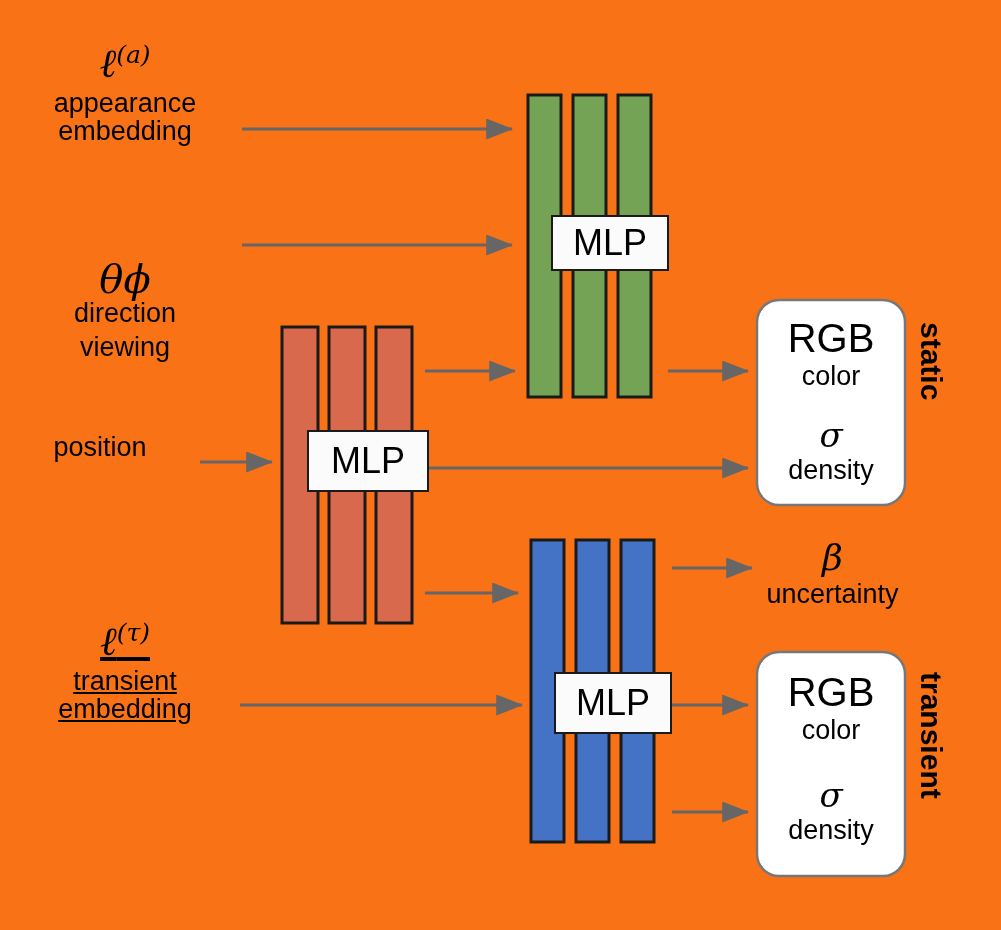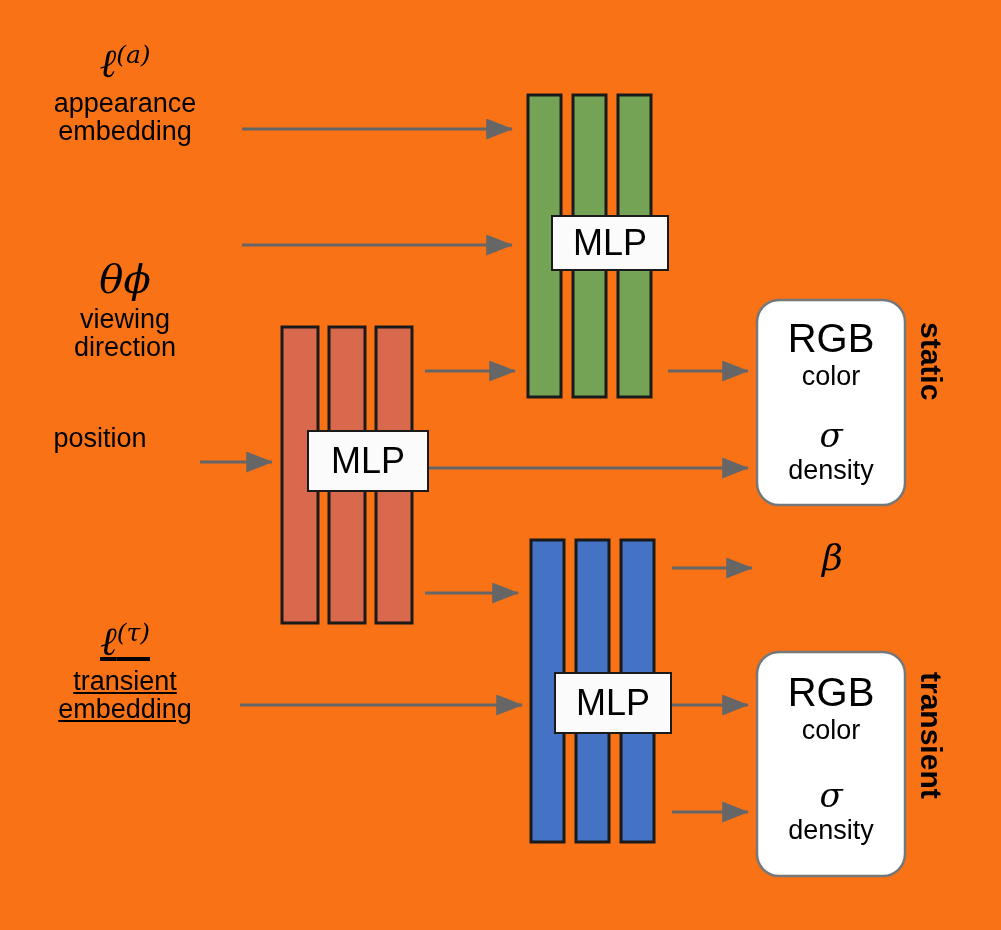--- a/index.html
+++ b/index.html
@@ -139,26 +139,26 @@
       <span>ℓ</span><span class="sym-sup">(a)</span>
     </div>
     <div class="cap" style="margin-top:6px;">appearance</div>
     <div class="cap">embedding</div>
   </div>
 
   <div class="node-text" style="left:20px; top:214px; width:210px;margin-top:44px;">
     <div class="sym">
       <span>θϕ</span><span class="sym-sup"></span>
     </div>
+    <div class="cap">direction</div>
     <div class="cap" style="margin-top:6px;">viewing</div>
-    <div class="cap">direction</div>
   </div>
 
   <div class="node-text" style="left:0px; top:420px; width:200px;">
-    <div class="cap" style="margin-top:4px;">position</div>
+    <div class="cap" style="margin-top:13px;">position</div>
   </div>
 
   <div class="node-text" style="left:20px; top:620px; width:210px;text-decoration:underline;">
     <div class="sym">
       <span>ℓ</span><span class="sym-sup">(τ)</span>
     </div>
     <div class="cap" style="margin-top:6px;">transient</div>
     <div class="cap">embedding</div>
   </div>
 
@@ -180,20 +180,21 @@
   </div>
   <div class="node-text" style="left:757px; top:418px; width:148px;">
     <div class="sym" style="font-size:34px;">σ</div>
     <div class="cap" style="margin-top:4px;">density</div>
   </div>
 
   <div class="side-label" style="left:948px; top:322px; transform: rotate(90deg);">static</div>
 
   <div class="node-text" style="left:740px; top:540px; width:185px;">
     <div class="sym" style="font-size:36px;">β</div>
+    <div class="cap" style="margin-top:4px;">uncertainty</div>
   </div>
 
   <div class="node-text" style="left:757px; top:672px; width:148px;">
     <div class="big">RGB</div>
     <div class="cap" style="margin-top:2px;">color</div>
   </div>
   <div class="node-text" style="left:757px; top:778px; width:148px;">
     <div class="sym" style="font-size:34px;">σ</div>
     <div class="cap" style="margin-top:4px;">density</div>
   </div>

